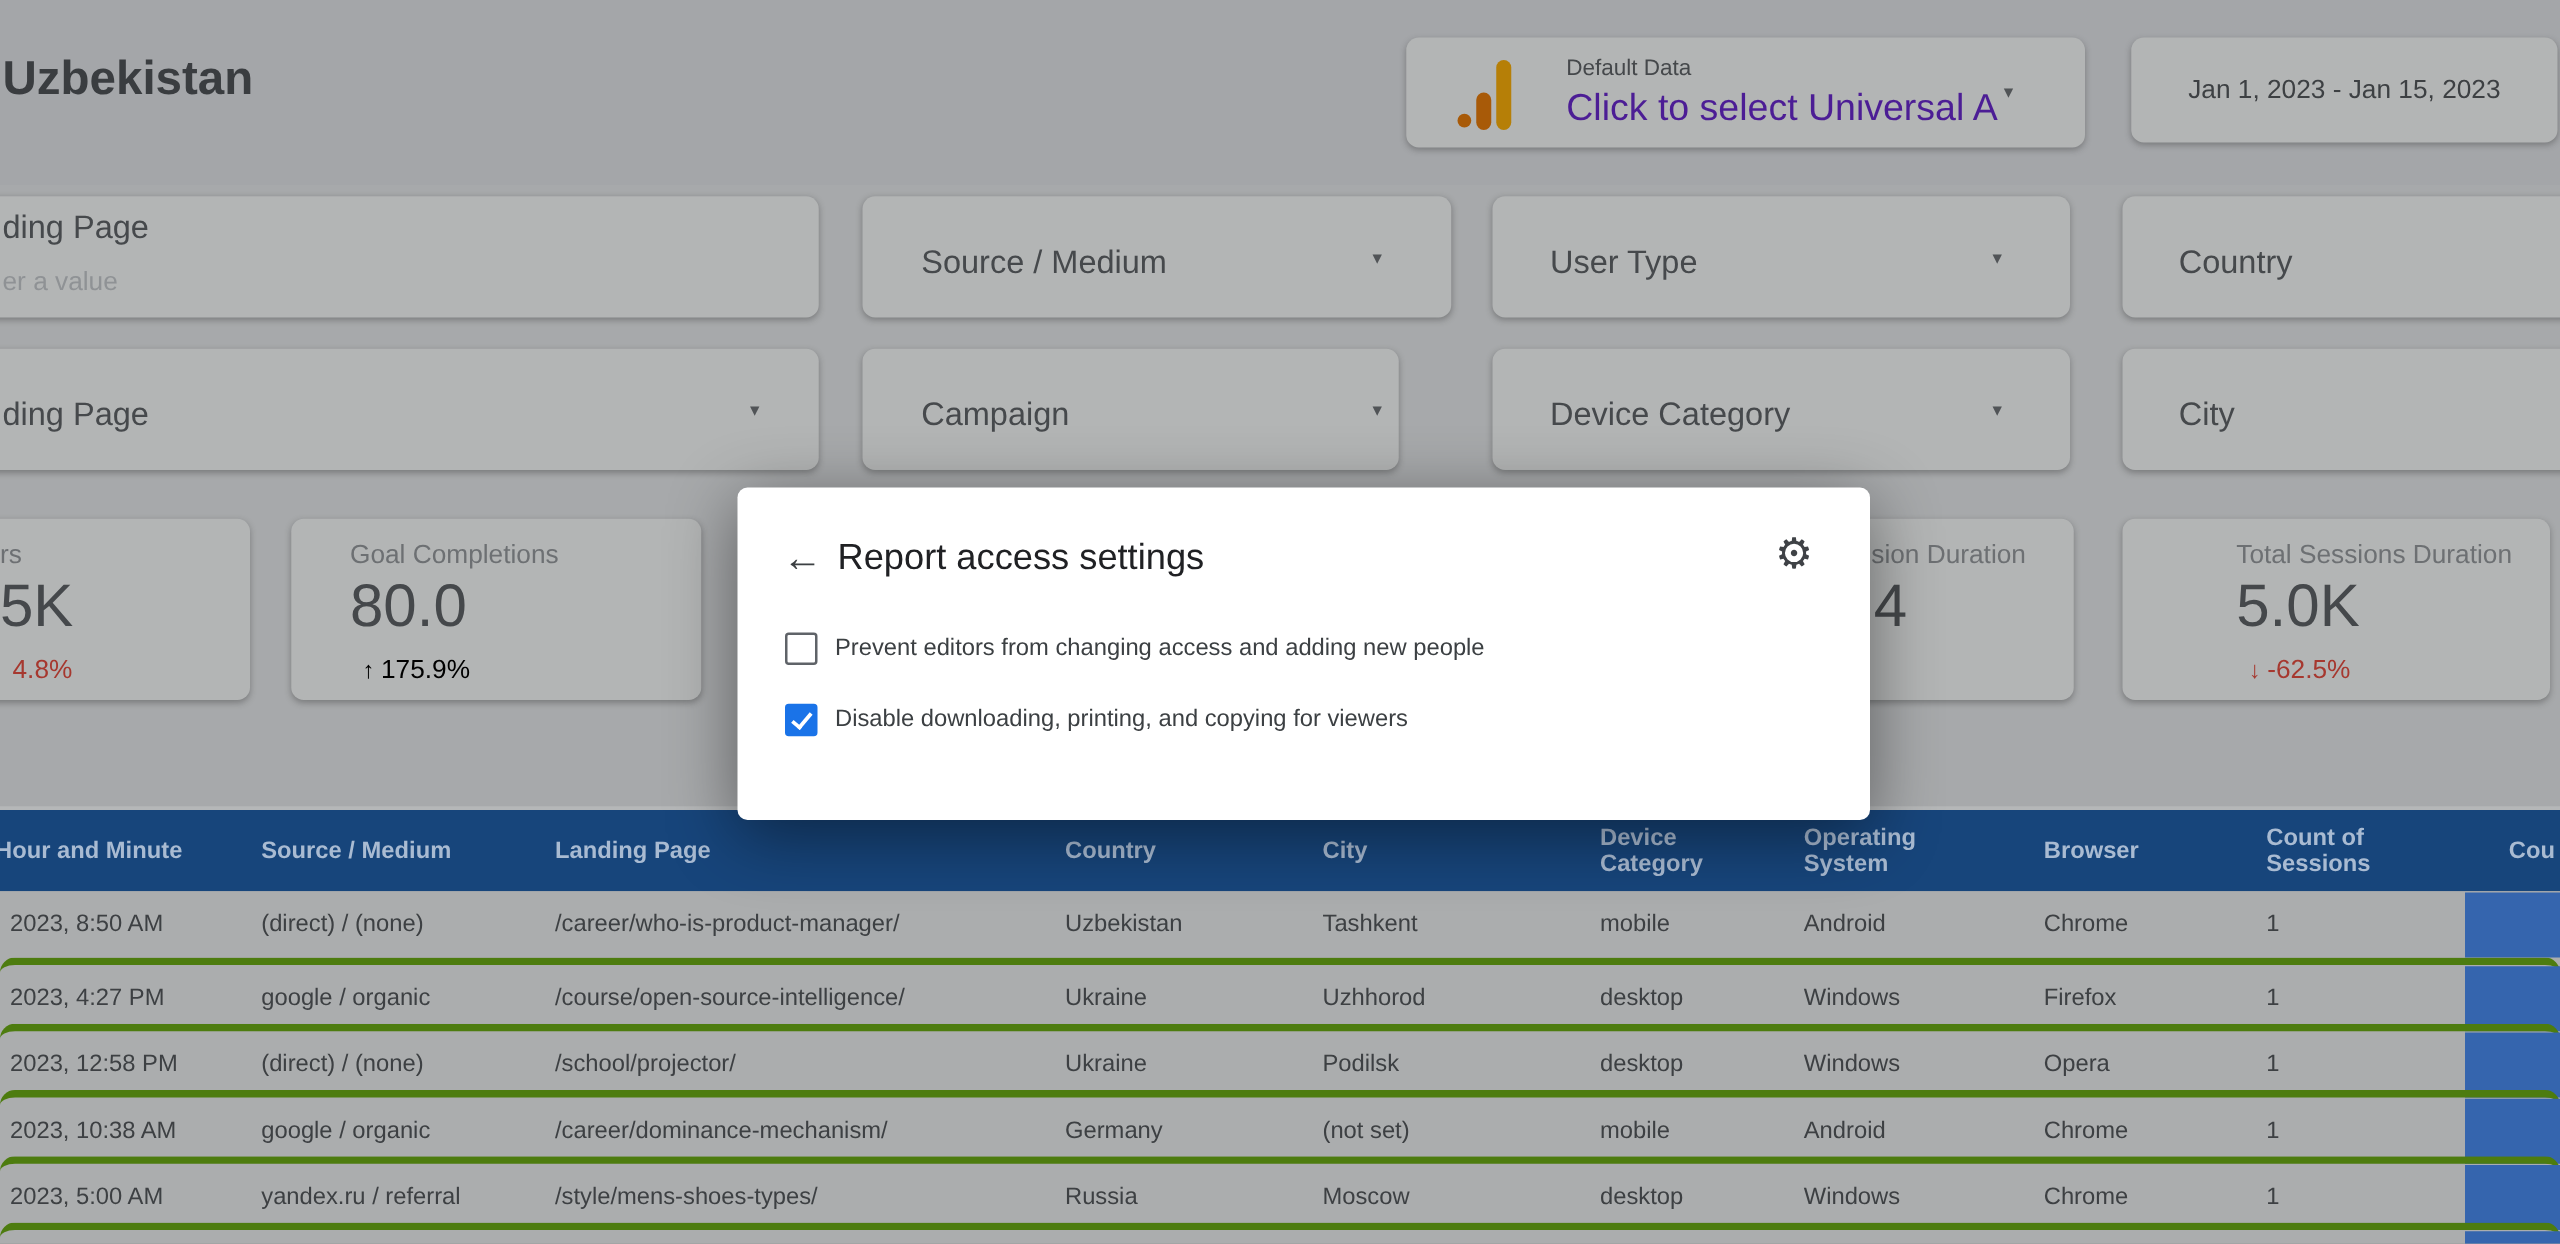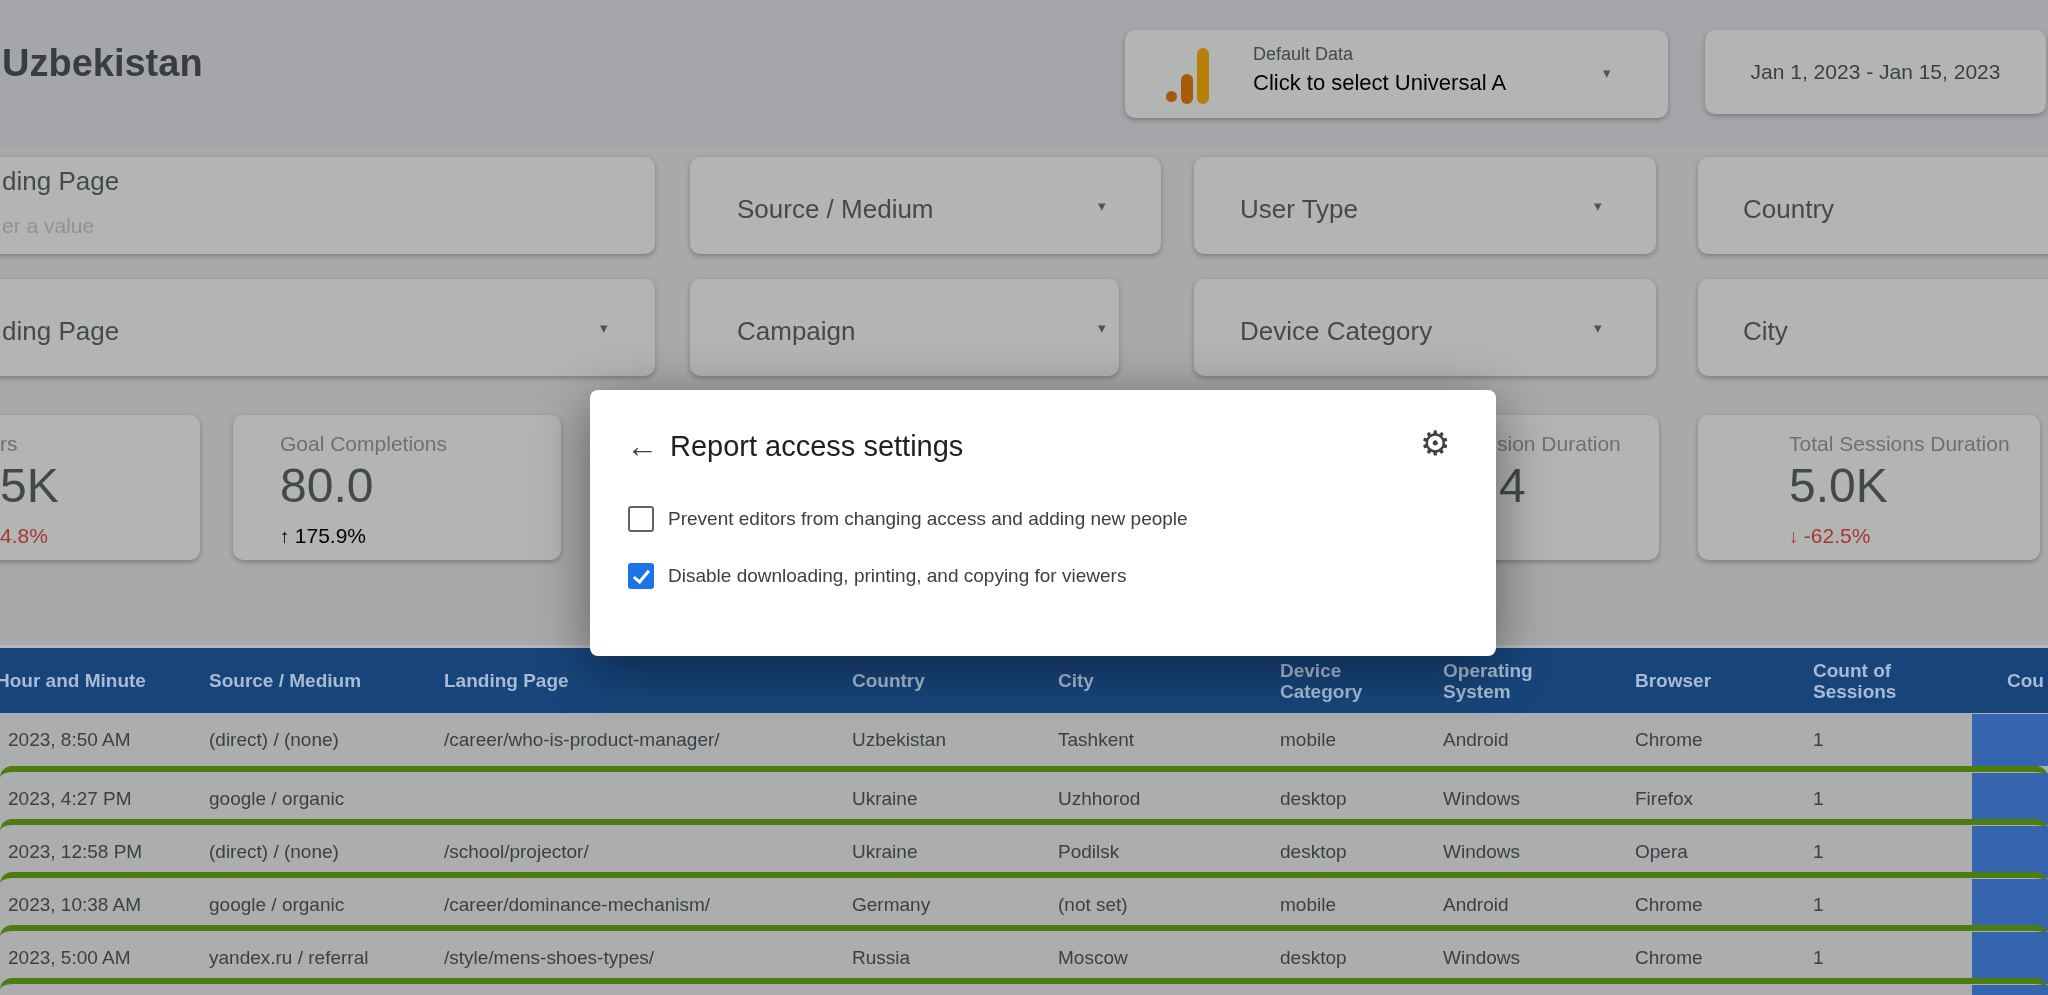--- a/index.html
+++ b/index.html
@@ -10,36 +10,36 @@
 
   .card{position:absolute;background:#b3b5b5;border-radius:10px;
         box-shadow:0 2px 5px rgba(40,40,40,.35);}
   
   .ds-card{left:1125px;top:30px;width:543px;height:88px;}
   .ga-icon{position:absolute;left:41px;top:18px;width:52px;height:56px;}
   .ga-dot{position:absolute;left:0;bottom:2px;width:11px;height:11px;border-radius:50%;background:#a85a08;}
   .ga-mid{position:absolute;left:15px;bottom:0;width:12px;height:30px;border-radius:6px;background:#a85a08;}
   .ga-tall{position:absolute;left:31px;bottom:0;width:12px;height:56px;border-radius:6px;background:#b67f07;}
   .ds-name{position:absolute;left:128px;top:14px;font-size:18px;color:#45484b;}
-  .ds-hint{position:absolute;left:128px;top:40px;font-size:22px;color:#000000;}
+  .ds-hint{position:absolute;left:128px;top:40px;font-size:30px;color:#4c1d95;}
   .ds-caret{position:absolute;left:478px;top:34px;font-size:15px;color:#515457;}
   .date-card{left:1705px;top:30px;width:341px;height:84px;display:flex;align-items:center;justify-content:center;}
   .date-text{font-size:21px;color:#3d4043;white-space:nowrap;}
 
   
   .fcard{height:97px;}
   .f-label{position:absolute;font-size:26px;color:#46494c;white-space:nowrap;}
   .f-placeholder{position:absolute;font-size:21px;color:#8f9295;white-space:nowrap;}
   .caret{position:absolute;font-size:15px;color:#515457;}
 
   
   .scard{top:415px;height:145px;}
   .sc-label{position:absolute;font-size:21px;color:#6d7073;white-space:nowrap;}
   .sc-value{position:absolute;font-size:48px;color:#45484b;white-space:nowrap;}
-  .sc-delta{position:absolute;font-size:21px;white-space:nowrap;}
+  .sc-delta{position:absolute;font-size:21px;white-space:nowrap;padding-left:10px;}
   .sc-delta .arr{font-weight:700;font-size:19px;}
   .delta-red{color:#a6382f;}
   .delta-green{color:#000000;}
 
   
   .table-topline{position:absolute;left:0;top:645px;width:2048px;height:3px;background:#b5b7b8;}
   .thead{position:absolute;left:0;top:648px;width:2048px;height:65px;background:#17457b;}
   .th{position:absolute;top:0;height:65px;display:flex;align-items:center;
       font-size:19px;font-weight:700;color:#a9bbd2;line-height:21px;}
   .tbody{position:absolute;left:0;top:713px;width:2048px;height:340px;background:#abadae;}
@@ -169,20 +169,21 @@
         <span class="td col4">Tashkent</span>
         <span class="td col5">mobile</span>
         <span class="td col6">Android</span>
         <span class="td col7">Chrome</span>
         <span class="td col8">1</span>
         <div class="bluecell"></div>
       </div>
       <div class="trow" style="top: 53px;">
         <span class="td col0">2023, 4:27 PM</span>
         <span class="td col1">google / organic</span>
+        <span class="td col2">/course/open-source-intelligence/</span>
         <span class="td col3">Ukraine</span>
         <span class="td col4">Uzhhorod</span>
         <span class="td col5">desktop</span>
         <span class="td col6">Windows</span>
         <span class="td col7">Firefox</span>
         <span class="td col8">1</span>
         <div class="bluecell"></div>
       </div>
       <div class="trow" style="top: 106px;">
         <span class="td col0">2023, 12:58 PM</span>

